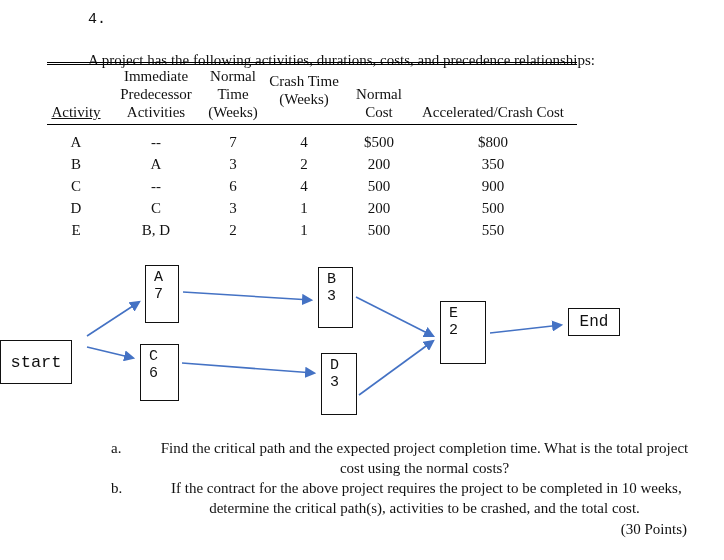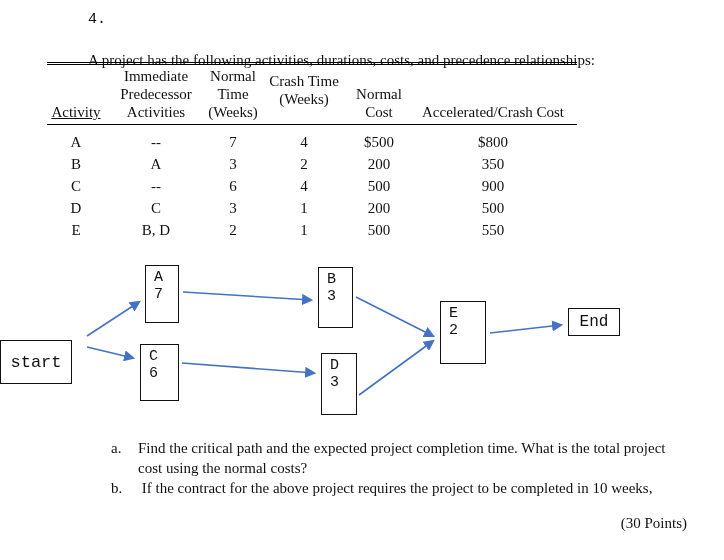--- a/index.html
+++ b/index.html
@@ -74,22 +74,22 @@
   .node-a { left: 145px; top: 10px;  width: 34px; height: 58px; }
   .node-c { left: 140px; top: 89px;  width: 39px; height: 57px; }
   .node-b { left: 318px; top: 12px;  width: 35px; height: 61px; }
   .node-d { left: 321px; top: 98px;  width: 36px; height: 62px; }
   .node-e { left: 440px; top: 46px;  width: 46px; height: 63px; padding-top: 6px; }
 
   
   .questions { position: absolute; left: 111px; top: 438px; width: 600px; font-size: 15px; color: #111; }
   .q { position: relative; padding-left: 27px; }
   .q .marker { position: absolute; left: 0; top: 0; line-height: 20px; }
-  .qline { line-height: 20px; white-space: pre-wrap; }
-  .points { line-height: 20px; width: 576px; text-align: right; margin-top: 15px; }
+  .qline { line-height: 20px; white-space: pre-wrap; text-align: center; }
+  .points { line-height: 20px; width: 576px; text-align: right; margin-top: 1px; }
 </style>
 </head>
 <body>
 
 <div class="page">
 
   <div class="intro">
     <div class="qnum">4.</div>
     <div class="intro-text">A project has the following activities, durations, costs, and precedence relationships:</div>
   </div>
@@ -201,17 +201,18 @@
 
   <div class="questions">
     <div class="q">
       <span class="marker">a.</span>
       <div class="qline">Find the critical path and the expected project completion time. What is the total project</div>
       <div class="qline">cost using the normal costs?</div>
     </div>
     <div class="q">
       <span class="marker">b.</span>
       <div class="qline"> If the contract for the above project requires the project to be completed in 10 weeks,</div>
+      <div class="qline">determine the critical path(s), activities to be crashed, and the total cost.</div>
     </div>
     <div class="points">(30 Points)</div>
   </div>
 
 </div>
 
 </body></html>

